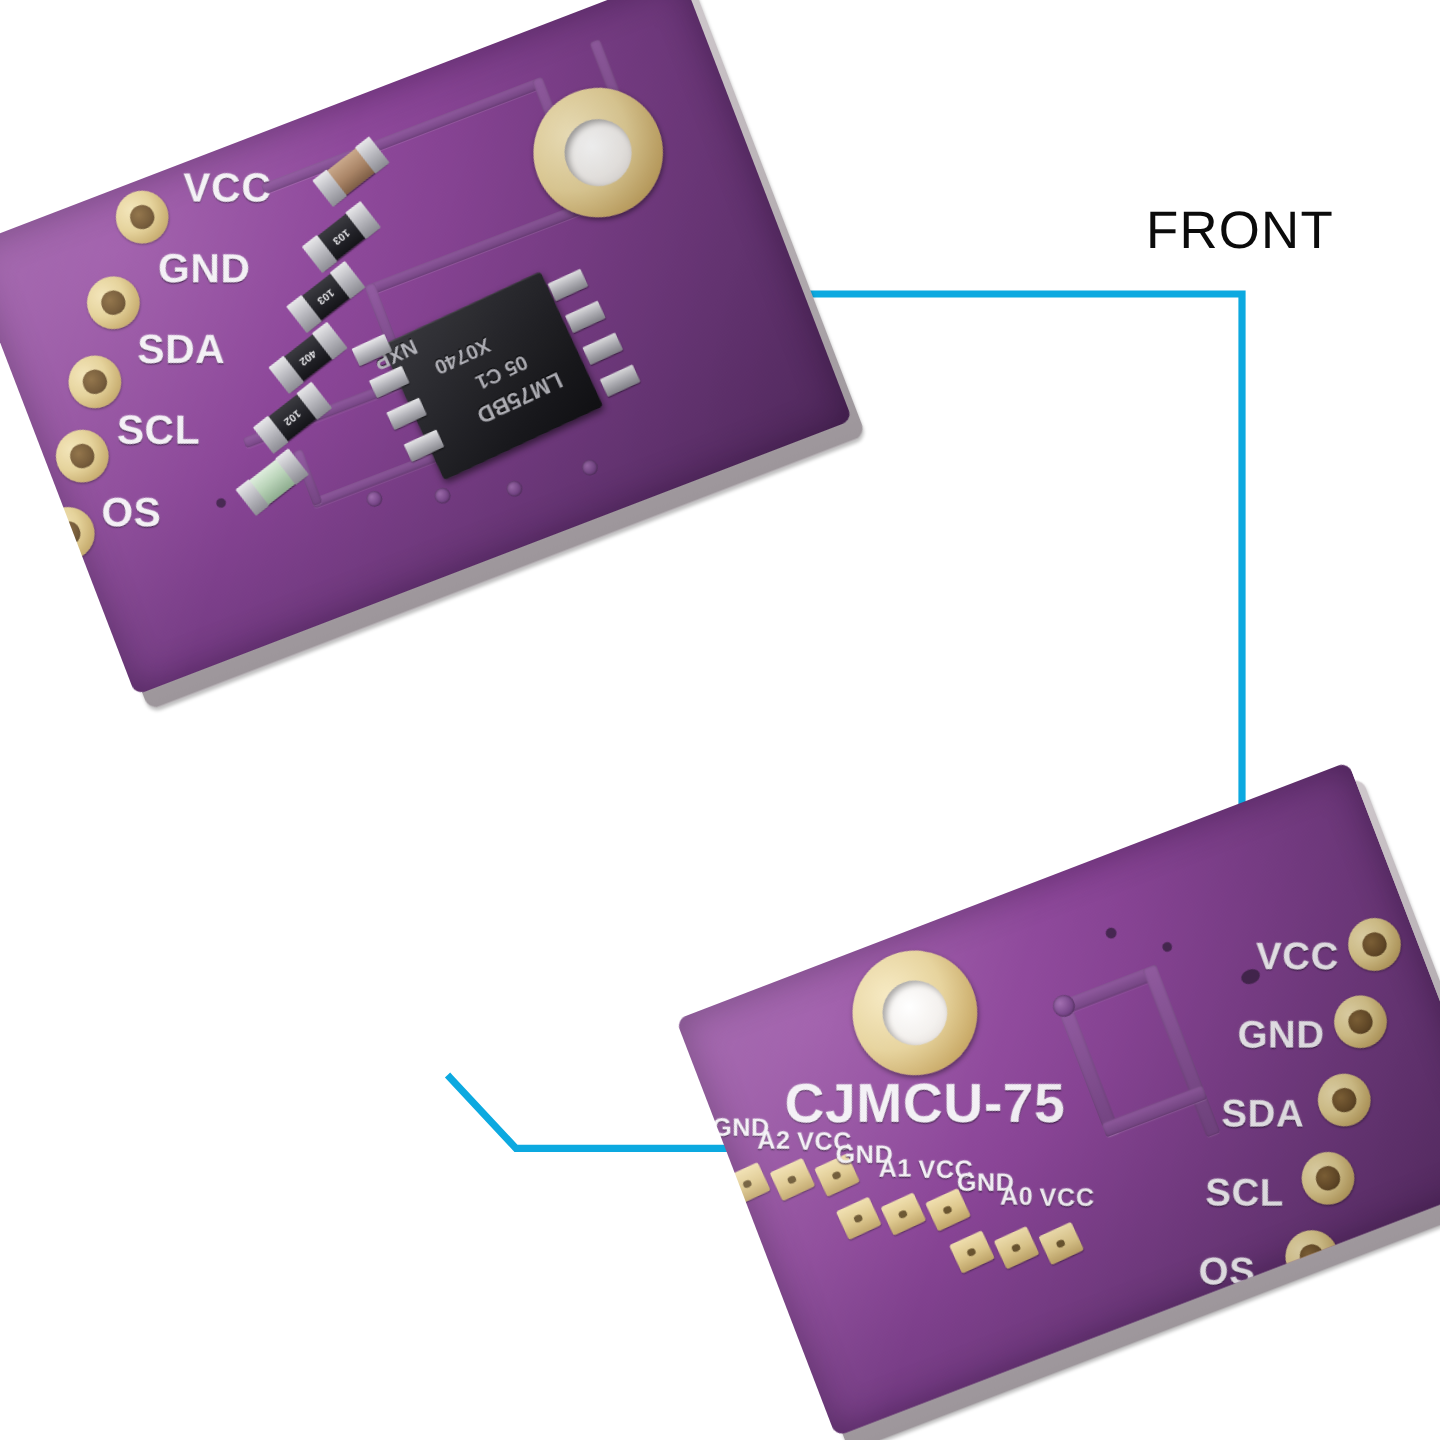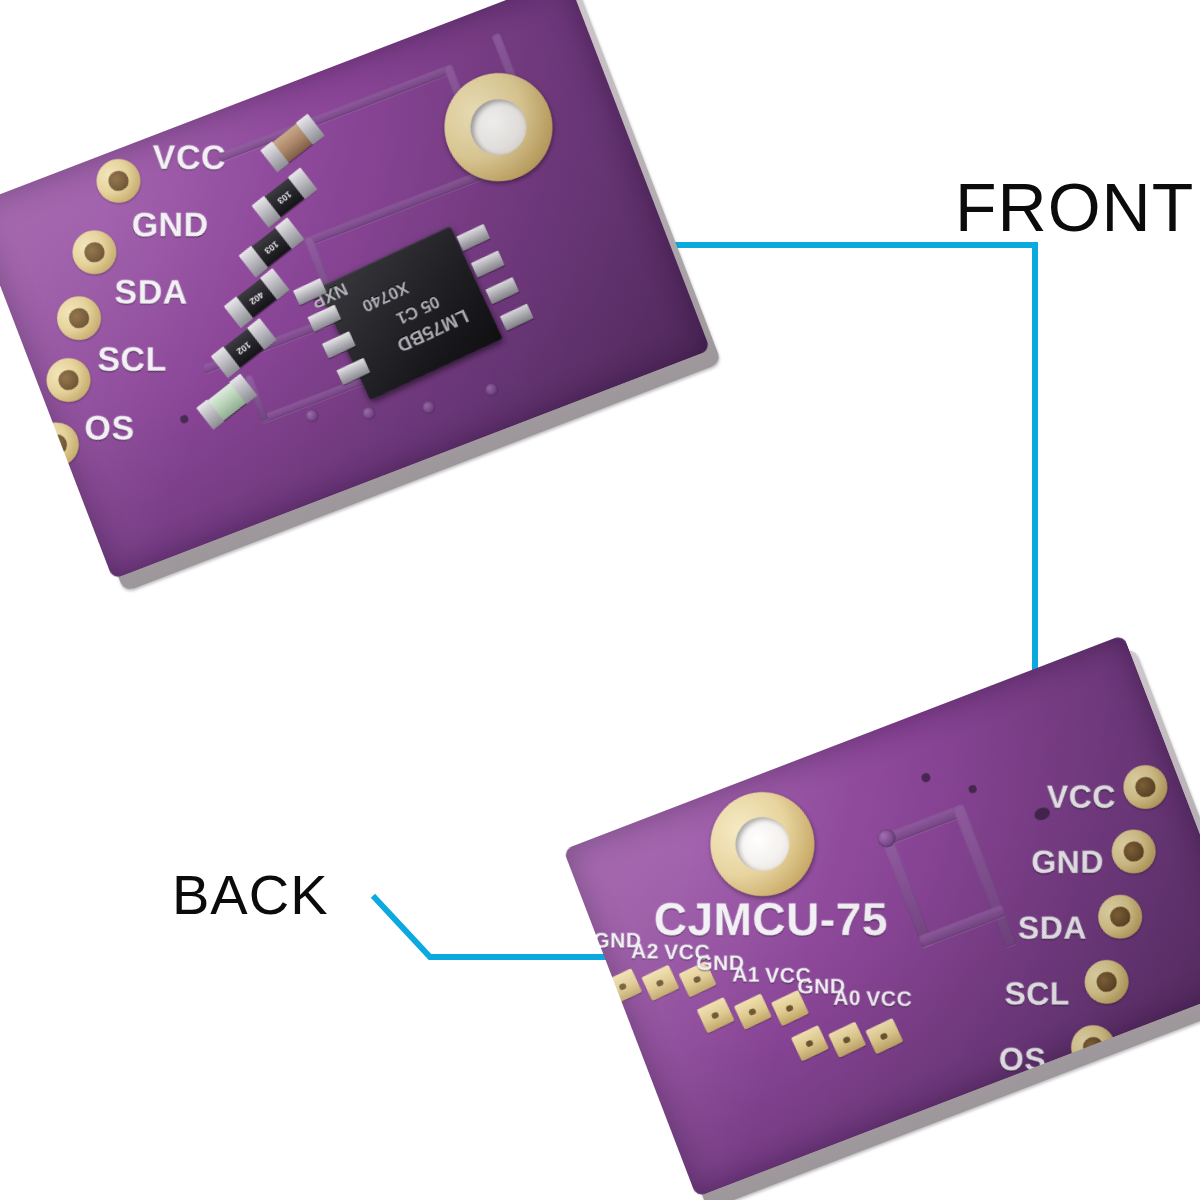--- a/index.html
+++ b/index.html
@@ -14,21 +14,21 @@
 
   
   .callout-label{
     position:absolute;
     font-family:"Liberation Sans", sans-serif;
     font-weight:400;
     color:#0b0b0b;
     letter-spacing:1px;
     white-space:nowrap;
   }
-  #label-front{left:955px;top:168px;font-size:68px;}
+  #label-front{left:955px;top:168px;font-size:44px;}
   #label-back{left:172px;top:862px;font-size:56px;}
 
   
   .leader-svg{position:absolute;left:0;top:0;width:1200px;height:1200px;pointer-events:none;}
 
   
   .board-wrap{position:absolute;}
   .board{
     position:relative;
     width:100%;height:100%;
@@ -177,21 +177,20 @@
   <svg class="leader-svg" viewBox="0 0 1200 1200">
 
     <polyline points="448,245 1035,245 1035,880" fill="none" stroke="#0CA9E0" stroke-width="6" stroke-linecap="square"></polyline>
     <circle cx="448" cy="245" r="13" fill="#3BB7E8"></circle>
 
     <polyline points="375,898 430,957 845,957" fill="none" stroke="#0CA9E0" stroke-width="6" stroke-linecap="square"></polyline>
     <circle cx="845" cy="957" r="13" fill="#3BB7E8"></circle>
   </svg>
 
   <div class="callout-label" id="label-front">FRONT</div>
-  <div class="callout-label" id="label-back">BACK</div>
 
   <div class="board-wrap" style="left:10px;top:18px;width:660px;height:520px;">
     <div class="board" style="transform:rotate(-21deg);width:640px;height:400px;margin:60px 0 0 10px;">
 
       <div class="edge" style="transform:translate(6px,16px);"></div>
 
       <div class="pcb">
 
         <div class="trace" style="left:250px;top:40px;width:250px;height:9px;"></div>
         <div class="trace" style="left:492px;top:40px;width:9px;height:120px;"></div>

